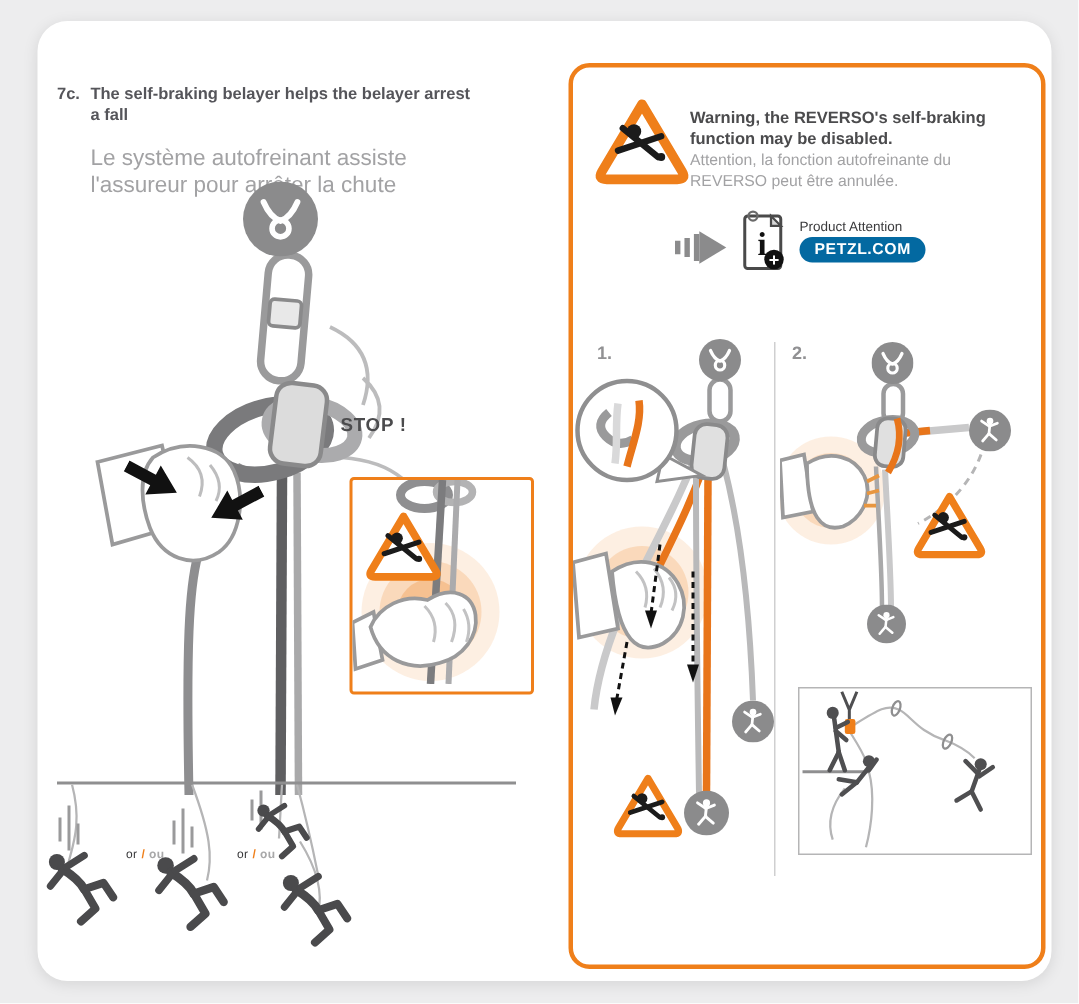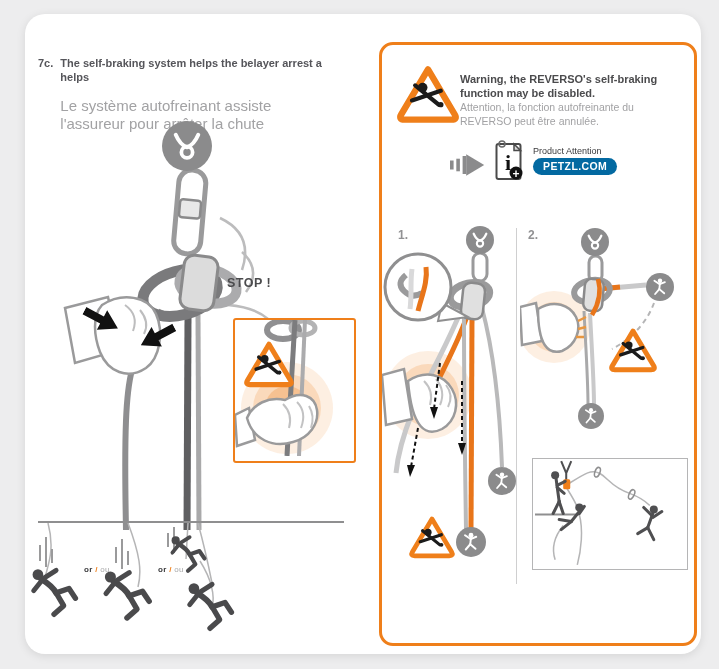--- a/index.html
+++ b/index.html
@@ -9,23 +9,23 @@
         border-radius:20px;box-shadow:0 2px 10px rgba(0,0,0,.10);}
   .abs{position:absolute;}
   .panel{position:absolute;inset:0;}
   
   .heading{left:38px;top:57px;display:flex;gap:7px;}
   .step-num{font-weight:bold;font-size:11px;color:#55555a;}
   .title-en{font-weight:bold;font-size:11px;color:#55555a;width:262px;line-height:1.25;}
   .title-fr{font-size:15px;color:#a2a2a4;width:248px;line-height:1.25;margin-top:12px;}
   .stop{left:227px;top:244px;font-weight:bold;font-size:12.5px;color:#4b4b4d;letter-spacing:.5px;margin-top:32px;}
   .orlabel{font-size:8px;letter-spacing:.3px;}
-  .orlabel .b{font-weight:bold;color:#39393b;}
+  .orlabel .b{font-weight:normal;color:#39393b;}
   .orlabel .s{color:#ef7f1a;font-weight:bold;}
-  .orlabel .g{color:#a8a8a9;}
+  .orlabel .g{color:#a8a8a9;font-weight:bold;}
   .groundline{left:38px;top:521px;width:306px;height:2px;background:#8f8f90;}
   .inset-left{left:233px;top:318px;width:119px;height:141px;border:2.5px solid #ef7f1a;
               border-radius:3px;background:#fff;}
   .right-box{left:379px;top:42px;width:312px;height:598px;border:3px solid #ef7f1a;border-radius:14px;background:#fff;}
   .warn-text-en{left:460px;top:72px;width:224px;font-weight:bold;font-size:11px;color:#4b4b4d;line-height:1.3;}
   .warn-text-fr{left:460px;top:101px;width:224px;font-size:10.5px;color:#a2a2a4;line-height:1.3;}
   .prod-label{left:533px;top:146px;font-size:9px;color:#3a3a3c;}
   .petzl-badge{left:533px;top:158px;background:#0369a1;color:#fff;font-weight:bold;font-size:10.5px;
                padding:2px 10px 3px;border-radius:10px;letter-spacing:.4px;cursor:pointer;}
   .fig-label{font-weight:bold;font-size:12px;color:#919193;}
@@ -81,21 +81,21 @@
     </defs>
   </svg>
 
   <div class="card"></div>
 
   <div class="panel">
 
     <div class="abs heading">
       <span class="step-num">7c.</span>
       <span>
-        <span class="title-en" style="display:block">The self-braking system helps the belayer arrest a helps</span>
+        <span class="title-en" style="display:block">The self-braking belayer helps the belayer arrest a fall</span>
         <span class="title-fr" style="display:block">Le système autofreinant assiste l'assureur pour arrêter la chute</span>
       </span>
     </div>
 
     <svg class="abs" style="left:30px;top:100px" width="340" height="430" viewBox="0 0 340 430">
 
       <g stroke="#bcbcbd" stroke-width="2.5" fill="none">
         <path d="M190 118 q34 16 22 52"></path>
         <path d="M212 152 q20 18 4 40"></path>
         <path d="M198 205 q26 2 40 14"></path>

